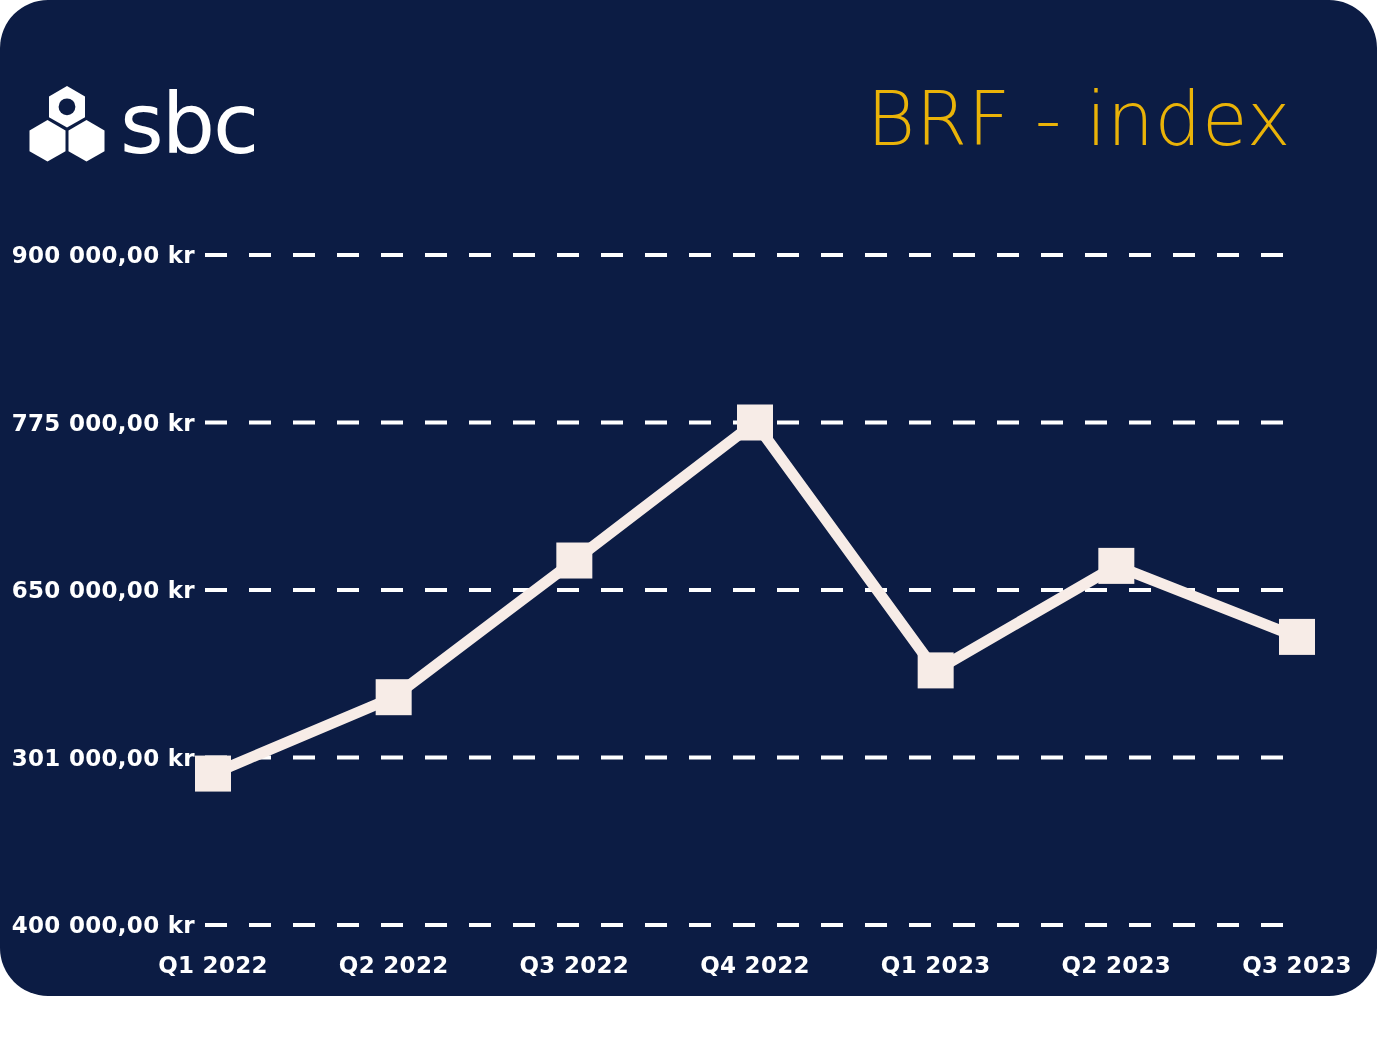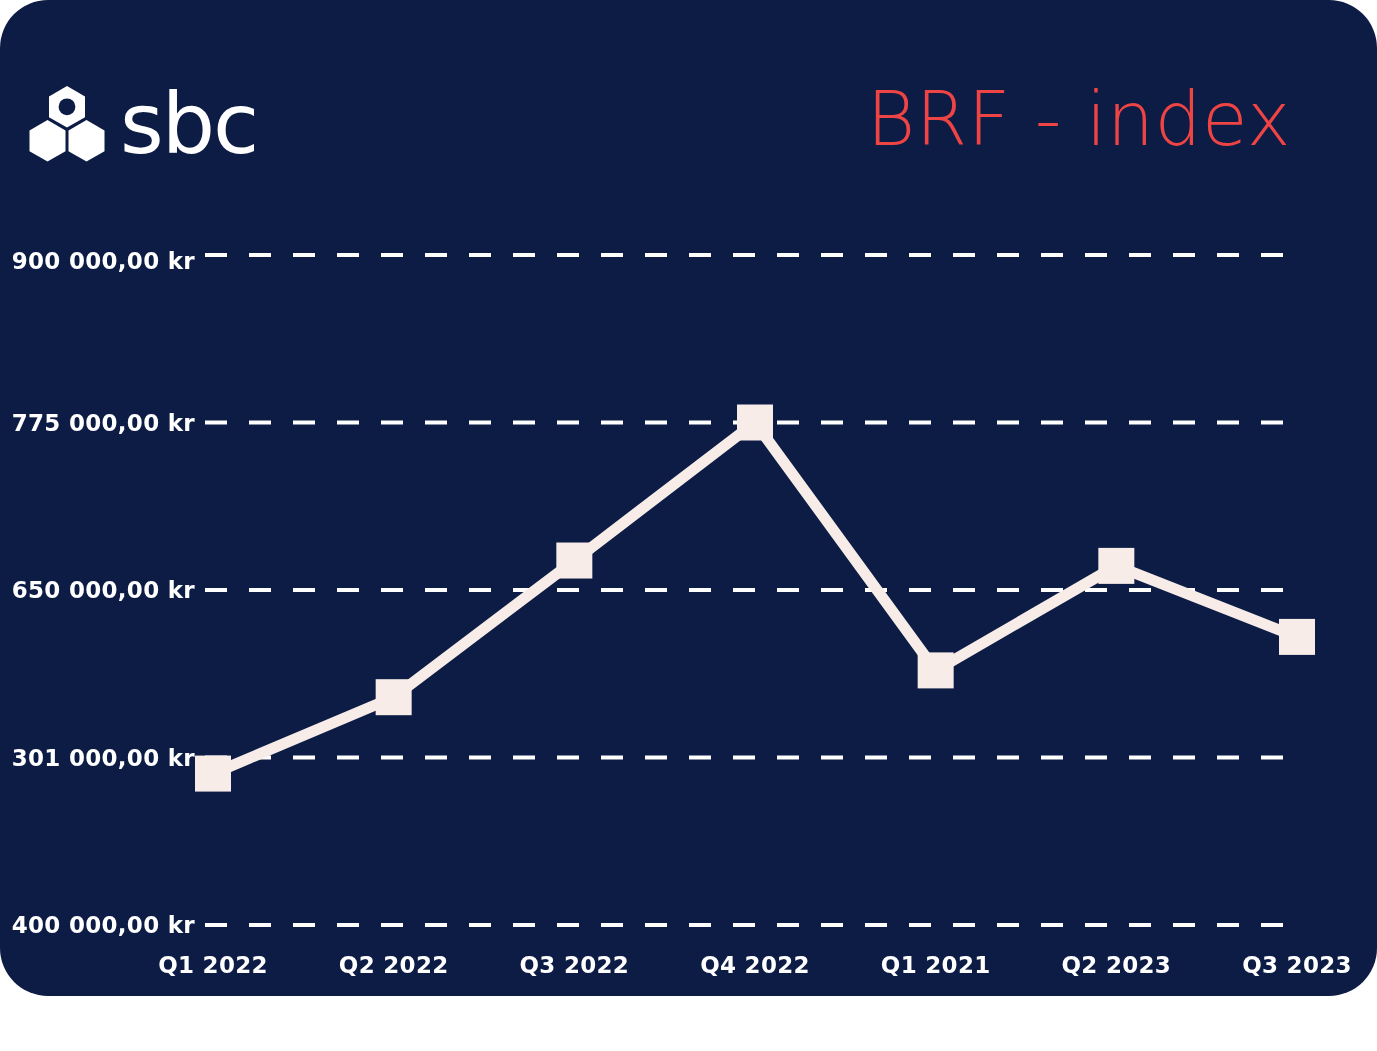--- a/index.html
+++ b/index.html
@@ -47,21 +47,21 @@
     line-height: 84px;
     font-weight: 400;
     letter-spacing: -2px;
     font-family: "DejaVu Sans", sans-serif;
   }
 
   #chart-title {
     position: absolute;
     right: 86px;
     top: 82px;
-    color: #ef4444;
+    color: #eab308;
     font-size: 74px;
     line-height: 74px;
     font-weight: 300;
     letter-spacing: 0.5px;
     font-family: "DejaVu Sans", sans-serif;
     white-space: nowrap;
   }
 
   
   #plot {
@@ -152,26 +152,26 @@
           <rect x="1279" y="618.9" width="36" height="36" fill="#f7ece7">
             <title>Q3 2023: 615 000,00 kr</title>
           </rect>
         </g>
     </svg>
     <div id="ytick-labels">
         <div class="ytick-label" style="top: 925px;">400 000,00 kr</div>
         <div class="ytick-label" style="top: 757.5px;">301 000,00 kr</div>
         <div class="ytick-label" style="top: 590px;">650 000,00 kr</div>
         <div class="ytick-label" style="top: 422.5px; text-align: right;">775 000,00 kr</div>
-        <div class="ytick-label" style="top: 261px;">900 000,00 kr</div>
+        <div class="ytick-label" style="top: 255px;">900 000,00 kr</div>
       </div>
     <div id="xtick-labels">
         <div class="xtick-label" style="left: 213px;">Q1 2022</div>
         <div class="xtick-label" style="left: 393.667px;">Q2 2022</div>
         <div class="xtick-label" style="left: 574.333px;">Q3 2022</div>
         <div class="xtick-label" style="left: 755px;">Q4 2022</div>
-        <div class="xtick-label" style="left: 935.667px;">Q1 2021</div>
+        <div class="xtick-label" style="left: 935.667px;">Q1 2023</div>
         <div class="xtick-label" style="left: 1116.33px;">Q2 2023</div>
         <div class="xtick-label" style="left: 1297px;">Q3 2023</div>
       </div>
   </div>
 
 </div>
 
 </body></html>

